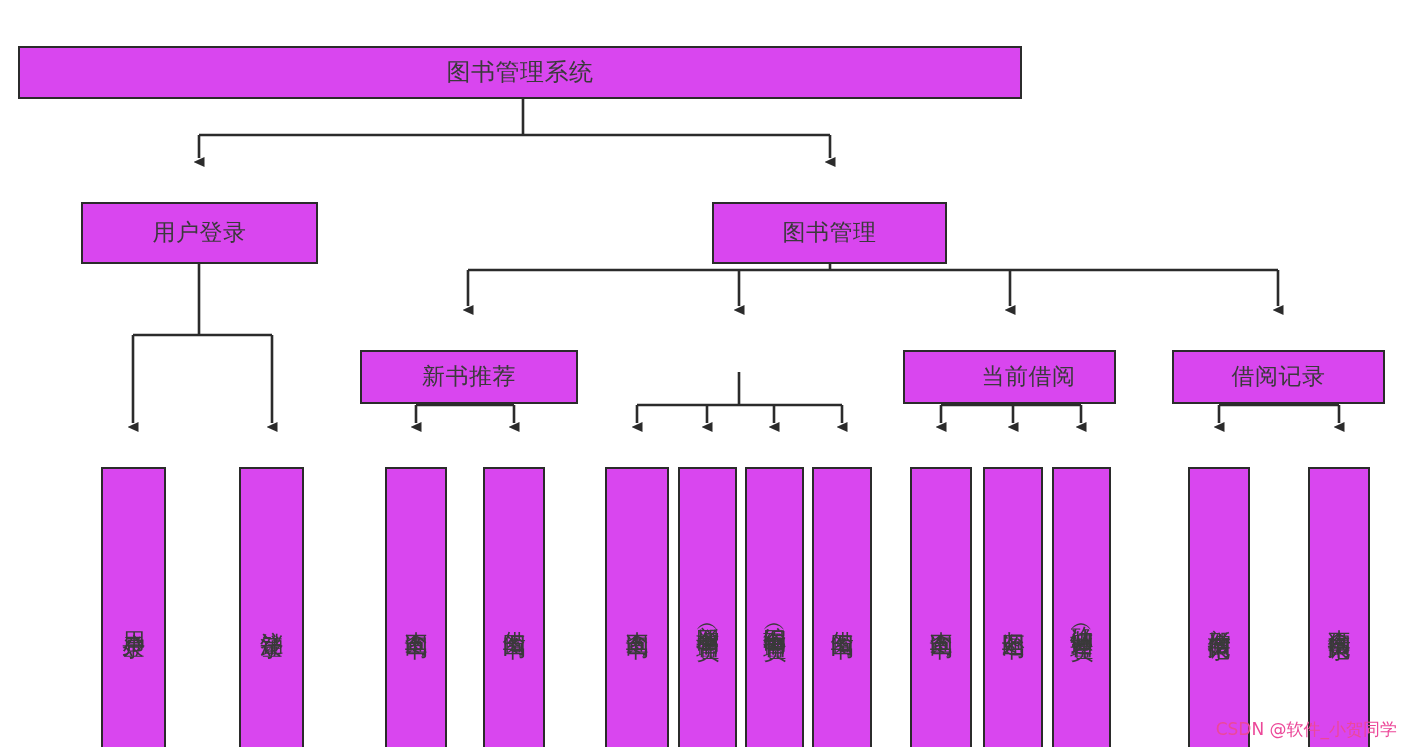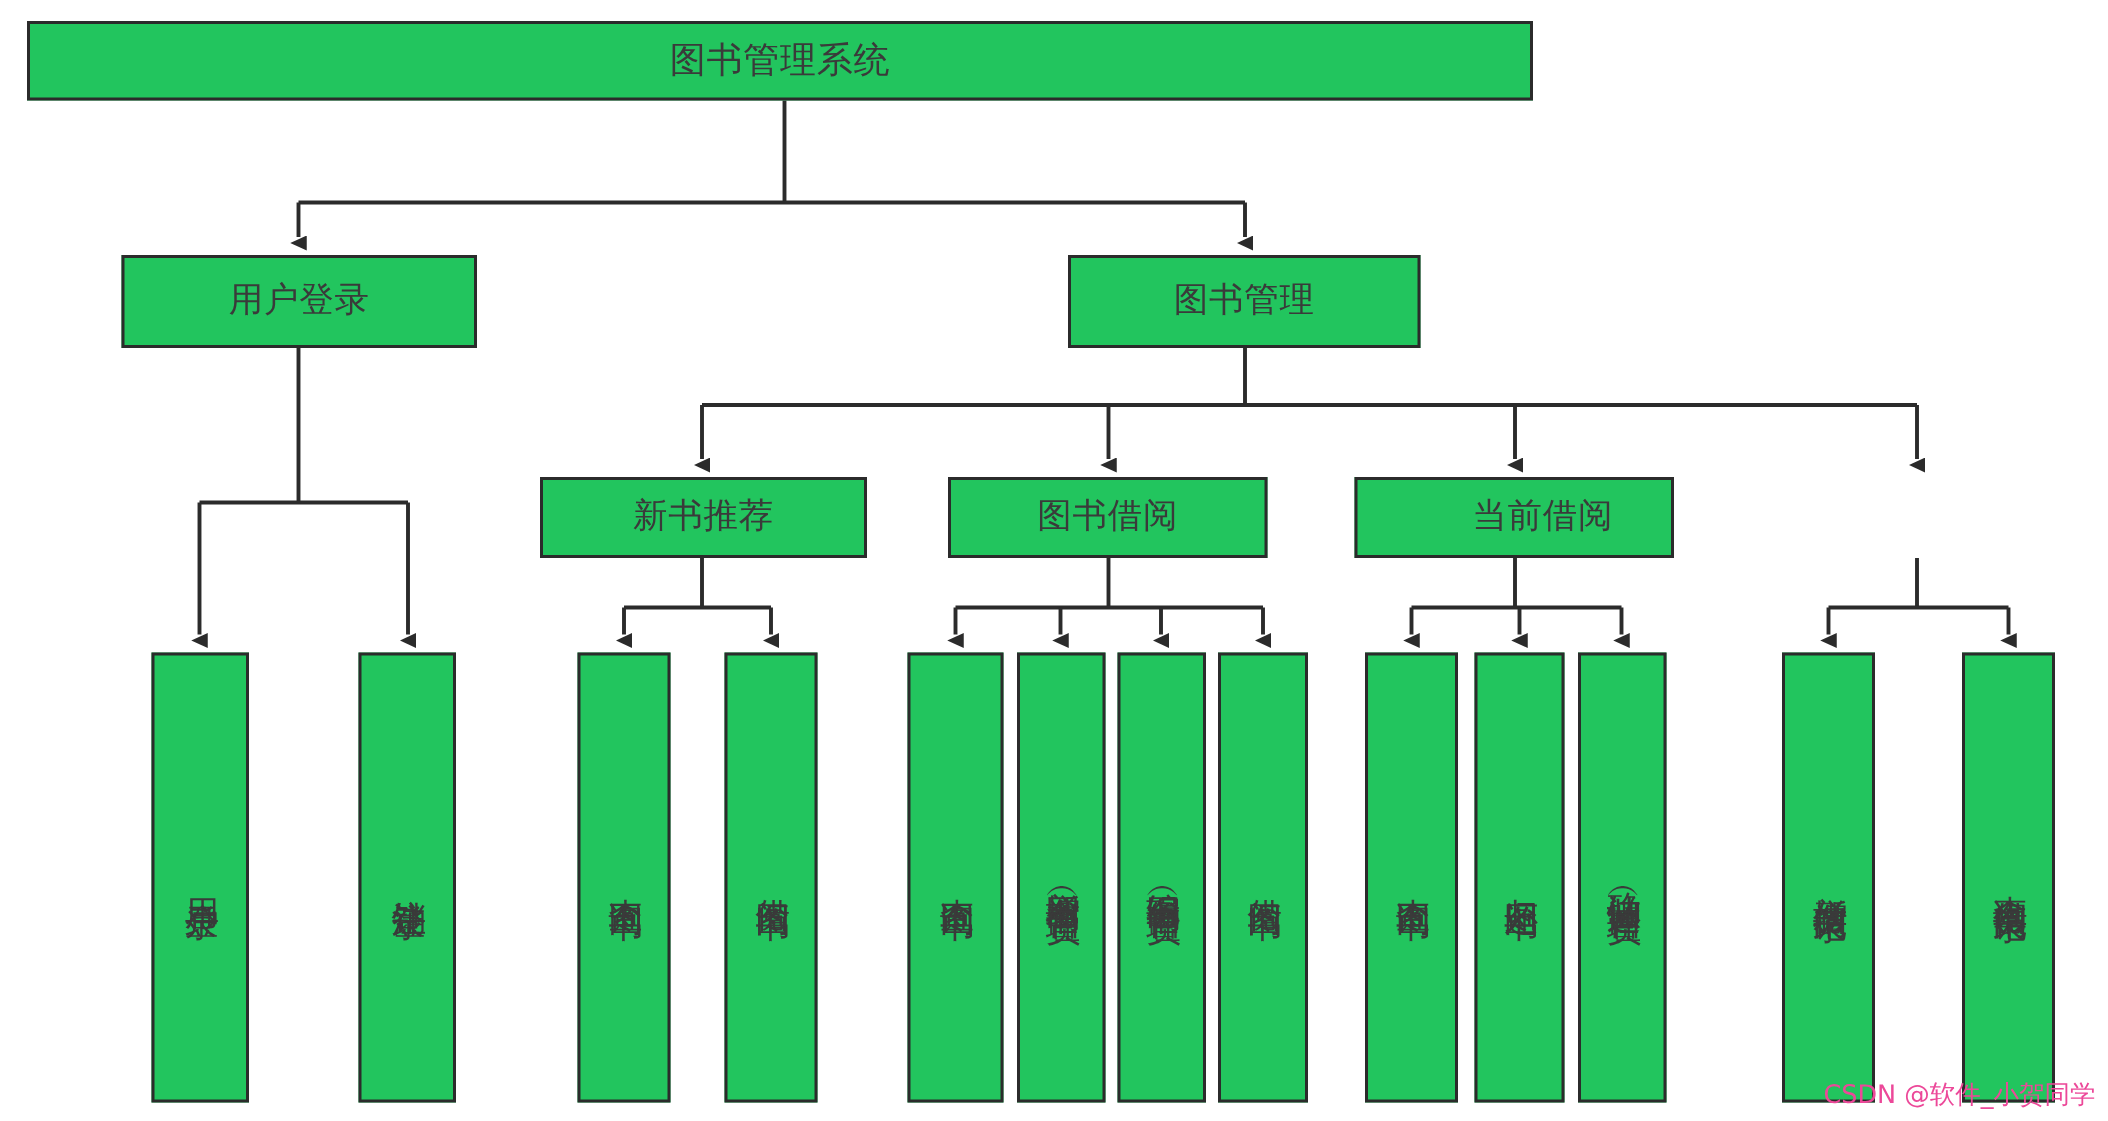--- a/index.html
+++ b/index.html
@@ -22,26 +22,27 @@
     position: absolute;
     left: 0;
     top: 0;
     width: 1405px;
     height: 747px;
     pointer-events: none;
   }
   .node {
     position: absolute;
     box-sizing: border-box;
-    background: #22c55e;
+    background: #d946ef;
     border: 2.5px solid #2b2b2b;
     display: flex;
     align-items: center;
     justify-content: center;
     z-index: 2;
+    margin-top: 32px;
   }
   .node-label {
     display: block;
     color: #3a3a3a;
     letter-spacing: 0.5px;
     white-space: nowrap;
   }
   
   .node.horiz .node-label {
     font-size: 23px;
@@ -141,26 +142,26 @@
   <div class="node horiz" style="left:81px; top:170px; width:237px; height:62px;">
     <span class="node-label">用户登录</span>
   </div>
   <div class="node horiz" style="left:360px; top:318px; width:218px; height:54px;">
     <span class="node-label">新书推荐</span>
   </div>
 
   <div class="node horiz" style="left:712px; top:170px; width:235px; height:62px;">
     <span class="node-label">图书管理</span>
   </div>
-  <div class="node horiz" style="left:632px; top:318px; width:213px; height:54px;">
-    <span class="node-label">图书借阅</span>
-  </div>
   <div class="node horiz" style="left:903px; top:318px; width:213px; height:54px;padding-left:38px;">
     <span class="node-label">当前借阅</span>
   </div>
+  <div class="node horiz" style="left:1172px; top:318px; width:213px; height:54px;">
+    <span class="node-label">借阅记录</span>
+  </div>
 
   <div class="node vert" style="left:101px; top:435px; width:65px; height:300px;">
     <span class="node-label">用户登录</span>
   </div>
   <div class="node vert" style="left:239px; top:435px; width:65px; height:300px;">
     <span class="node-label">注销登录</span>
   </div>
 
   <div class="node vert" style="left:385px; top:435px; width:62px; height:300px;">
     <span class="node-label">查询图书</span>

